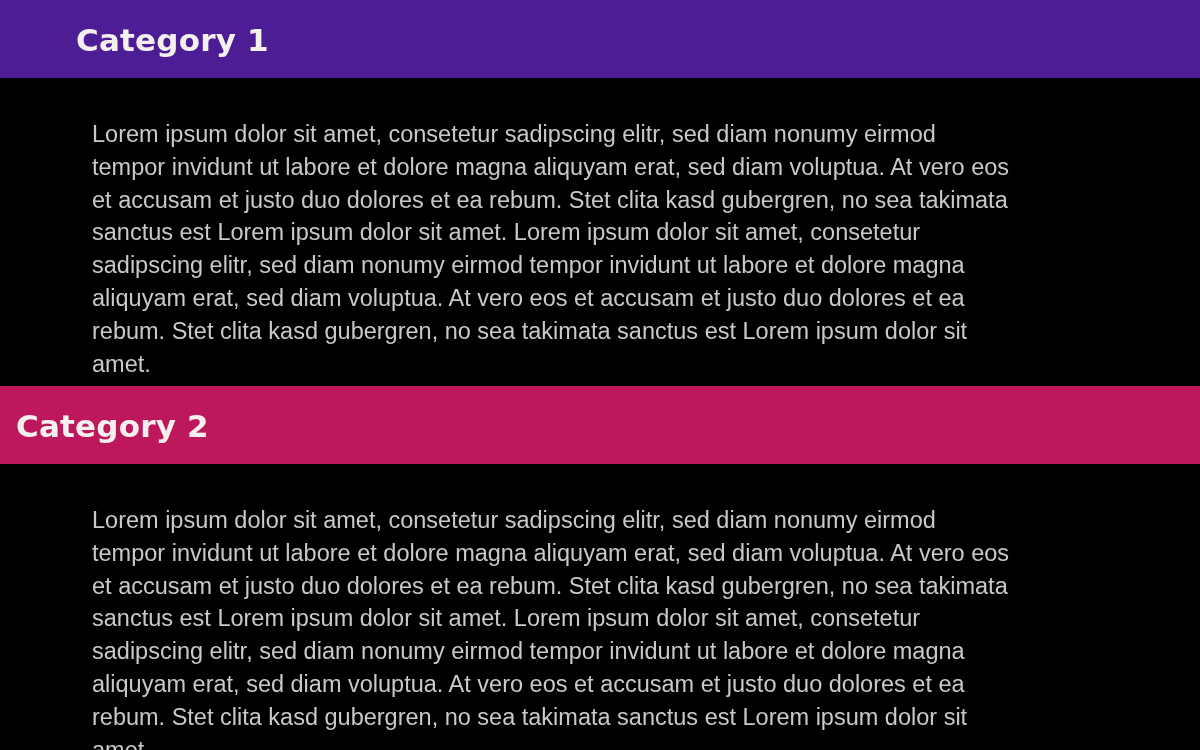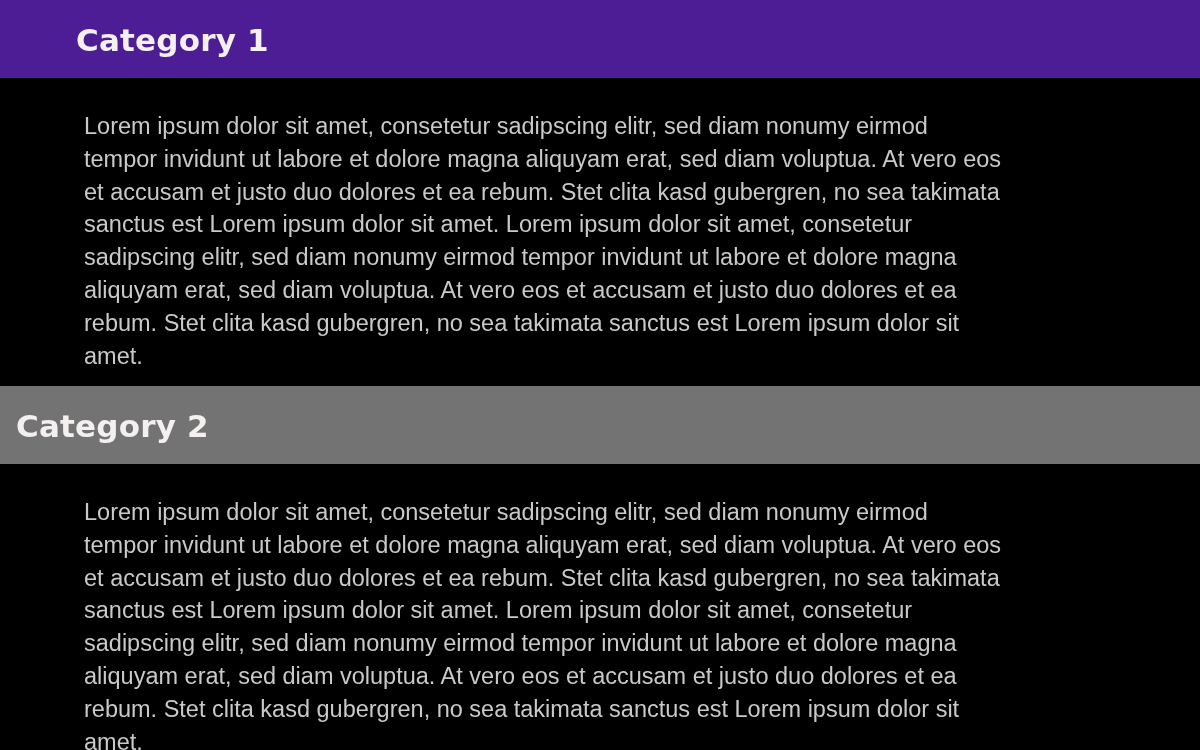--- a/index.html
+++ b/index.html
@@ -28,21 +28,21 @@
     line-height: 1;
     position: relative;
     top: 1px;
   }
   .body {
     padding: 24px 40px 22px 76px;
     box-sizing: border-box;
     height: 308px;
   }
   .body p {
-    margin: 8px;
+    margin: 16px;
     color: #c9c9c9;
     font-family: "Liberation Sans", sans-serif;
     font-size: 23.5px;
     line-height: 32.8px;
     white-space: nowrap;
   }
   .line { display: block; }
 </style>
 </head>
 <body>
@@ -59,21 +59,21 @@
       <span class="line">sanctus est Lorem ipsum dolor sit amet. Lorem ipsum dolor sit amet, consetetur</span>
       <span class="line">sadipscing elitr, sed diam nonumy eirmod tempor invidunt ut labore et dolore magna</span>
       <span class="line">aliquyam erat, sed diam voluptua. At vero eos et accusam et justo duo dolores et ea</span>
       <span class="line">rebum. Stet clita kasd gubergren, no sea takimata sanctus est Lorem ipsum dolor sit</span>
       <span class="line">amet.</span>
     </p>
   </div>
 </div>
 
 <div class="section">
-  <div class="header" style="background: #737373; padding-left: 16px;">
+  <div class="header" style="background: #be185d; padding-left: 16px;">
     <h2>Category 2</h2>
   </div>
   <div class="body">
     <p>
       <span class="line">Lorem ipsum dolor sit amet, consetetur sadipscing elitr, sed diam nonumy eirmod</span>
       <span class="line">tempor invidunt ut labore et dolore magna aliquyam erat, sed diam voluptua. At vero eos</span>
       <span class="line">et accusam et justo duo dolores et ea rebum. Stet clita kasd gubergren, no sea takimata</span>
       <span class="line">sanctus est Lorem ipsum dolor sit amet. Lorem ipsum dolor sit amet, consetetur</span>
       <span class="line">sadipscing elitr, sed diam nonumy eirmod tempor invidunt ut labore et dolore magna</span>
       <span class="line">aliquyam erat, sed diam voluptua. At vero eos et accusam et justo duo dolores et ea</span>

